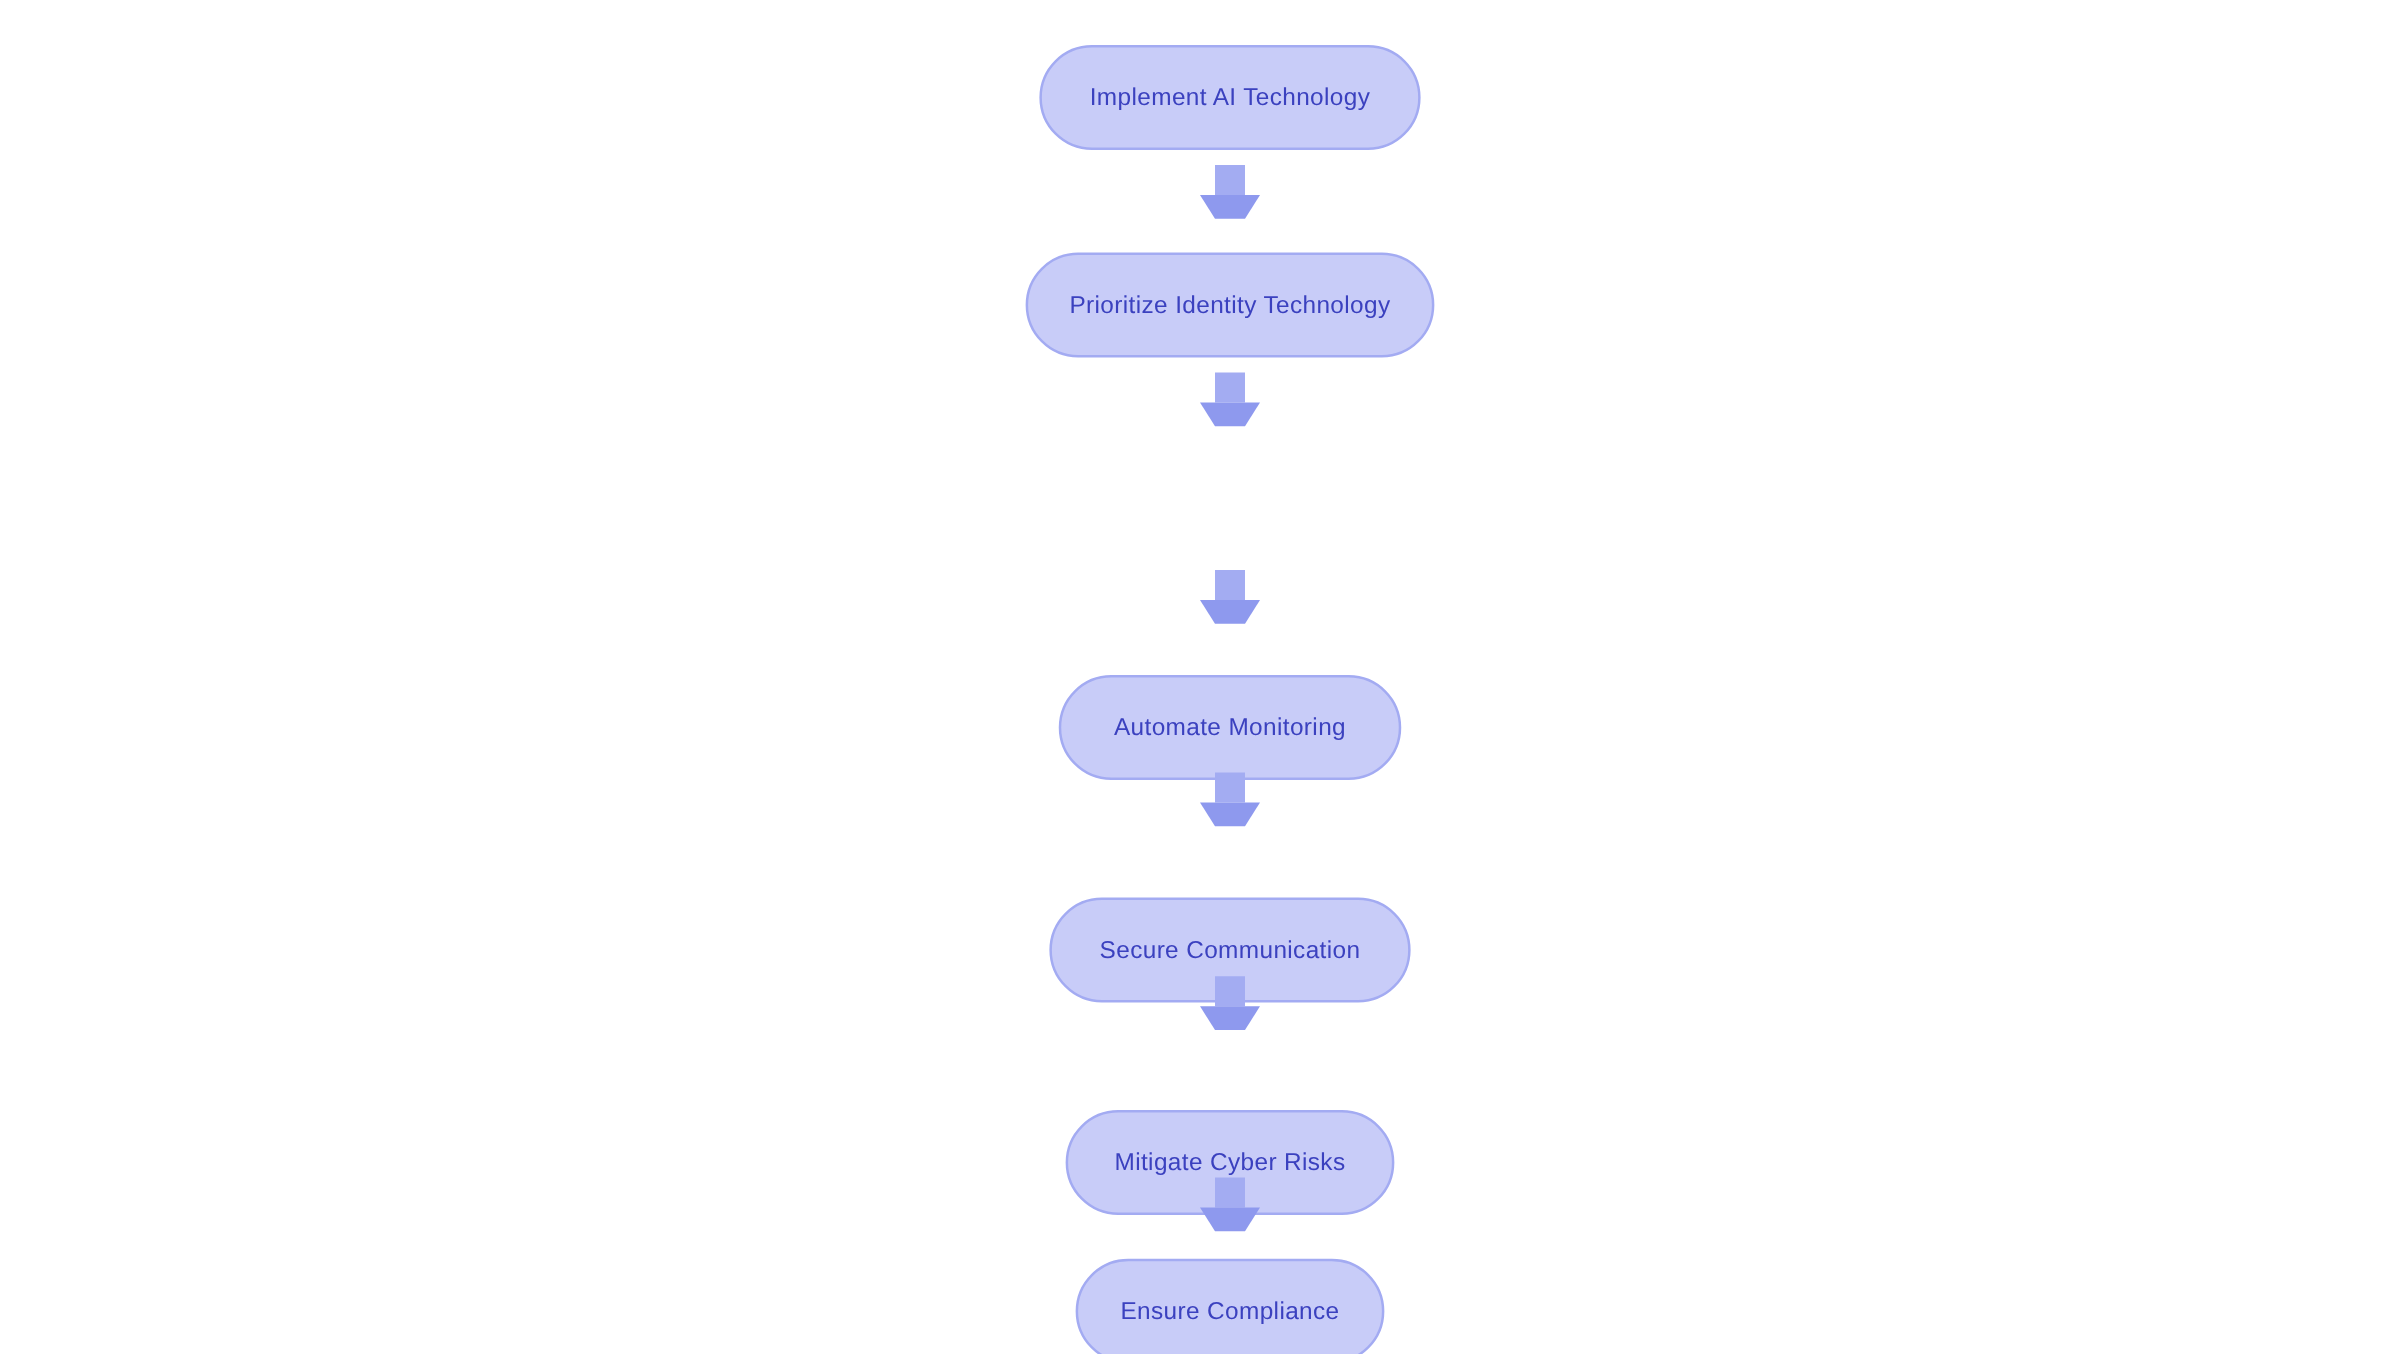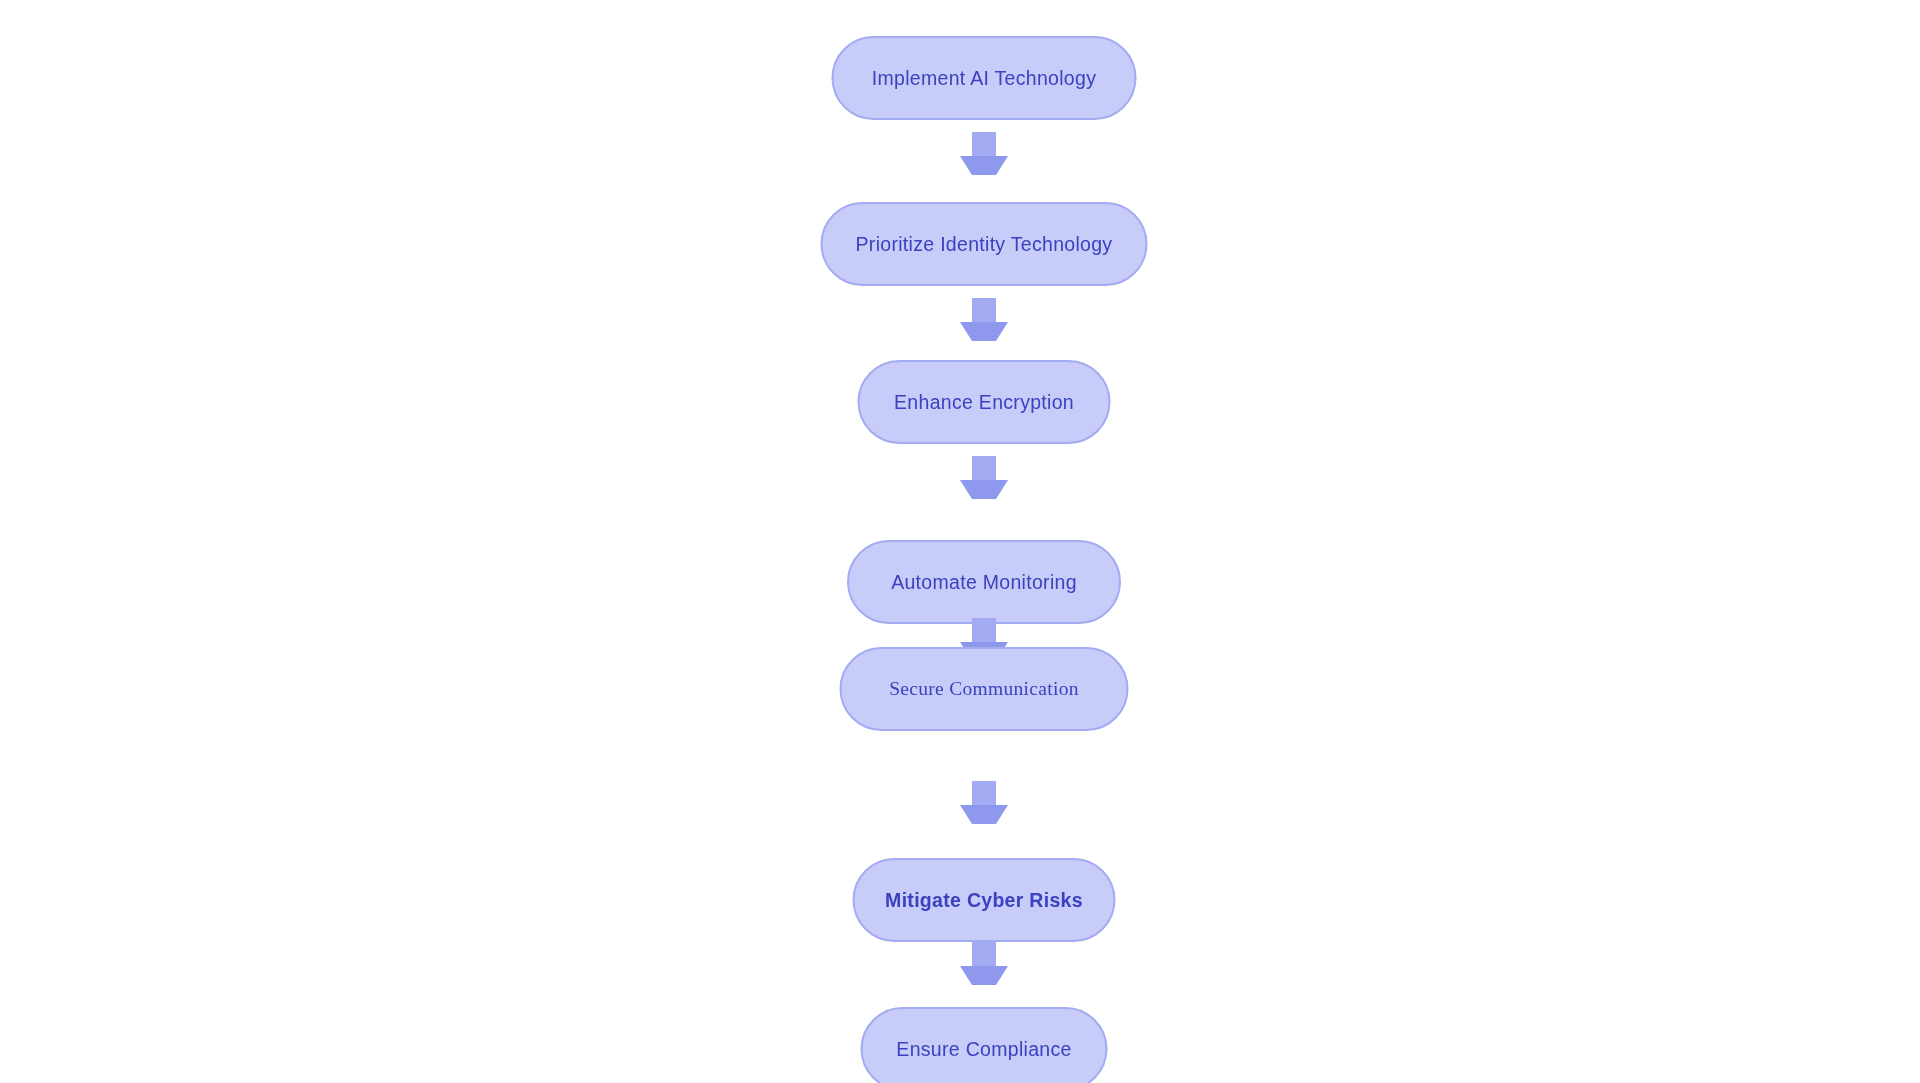--- a/index.html
+++ b/index.html
@@ -81,48 +81,45 @@
 
   <div class="flow-node" style="top:178px; width:327px;">
     <span class="node-label">Prioritize Identity Technology</span>
   </div>
 
   <div class="flow-arrow" style="top:262px; height:74px;">
     <div class="arrow-line"></div>
     <div class="arrow-head"></div>
   </div>
 
-  <div class="flow-node" style="top:336px; width:253px;">
-    <span class="node-label">Enhance Encryption</span>
-  </div>
 
   <div class="flow-arrow" style="top:420px; height:78px;">
     <div class="arrow-line"></div>
     <div class="arrow-head"></div>
   </div>
 
   <div class="flow-node" style="top:498px; width:274px;margin-top:18px;">
     <span class="node-label">Automate Monitoring</span>
   </div>
 
   <div class="flow-arrow" style="top:582px; height:79px;">
     <div class="arrow-line"></div>
     <div class="arrow-head"></div>
   </div>
 
-  <div class="flow-node" style="top:623px; width:289px;font-family:Liberation Serif, serif;">
+  <div class="flow-node" style="top:694px; width:289px;">
     <span class="node-label">Secure Communication</span>
   </div>
 
   <div class="flow-arrow" style="top:745px; height:77px;">
     <div class="arrow-line"></div>
     <div class="arrow-head"></div>
   </div>
 
-  <div class="flow-node" style="top:834px; width:263px;font-weight:bold;">
+  <div class="flow-node" style="top:864px; width:263px;">
     <span class="node-label">Mitigate Cyber Risks</span>
   </div>
 
   <div class="flow-arrow" style="top:906px; height:77px;">
     <div class="arrow-line"></div>
     <div class="arrow-head"></div>
   </div>
 
   <div class="flow-node" style="top:983px; width:247px;">
     <span class="node-label">Ensure Compliance</span>

